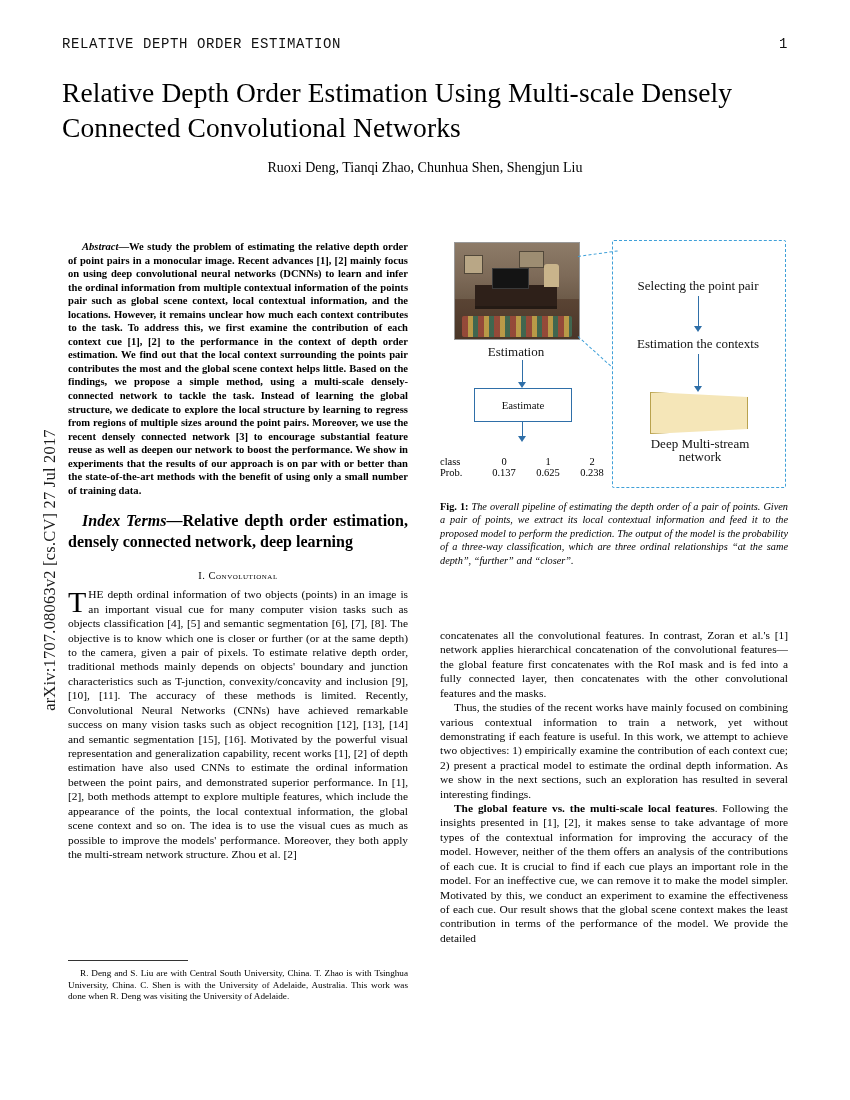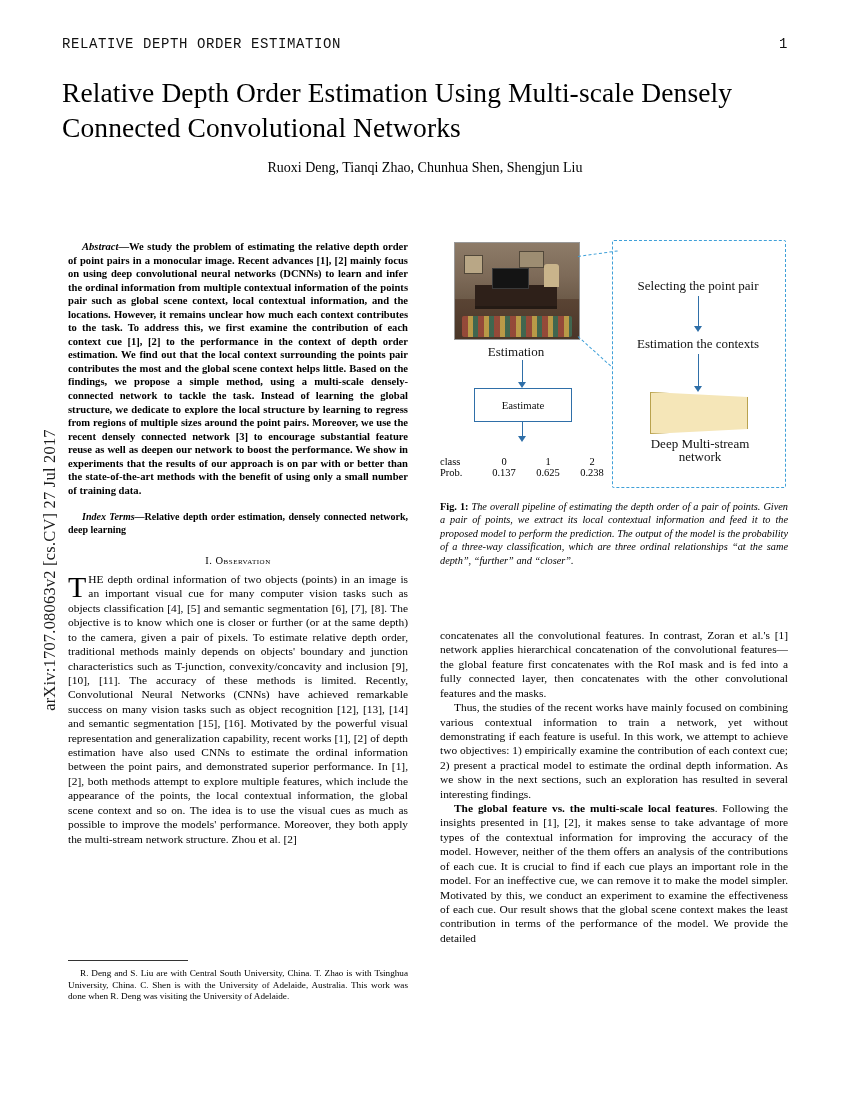--- a/index.html
+++ b/index.html
@@ -91,21 +91,21 @@
     text-align: justify;
     text-indent: 14px;
     margin: 0;
   }
   .abstract .lead {
     font-style: italic;
     font-weight: bold;
   }
   .indexterms {
     font-weight: bold;
-    font-size: 10px;
+    font-size: 16px;
     line-height: 1.28;
     text-align: justify;
     text-indent: 14px;
     margin: 14px 0 12px 0;
   }
   .indexterms .lead {
     font-style: italic;
     font-weight: bold;
   }
   .section-head {
@@ -316,21 +316,21 @@
 
   <div class="col-left">
     <p class="abstract">
       <span class="lead">Abstract</span><span>—</span><span>We study the problem of estimating the relative depth order of point pairs in a monocular image. Recent advances [1], [2] mainly focus on using deep convolutional neural networks (DCNNs) to learn and infer the ordinal information from multiple contextual information of the points pair such as global scene context, local contextual information, and the locations. However, it remains unclear how much each context contributes to the task. To address this, we first examine the contribution of each context cue [1], [2] to the performance in the context of depth order estimation. We find out that the local context surrounding the points pair contributes the most and the global scene context helps little. Based on the findings, we propose a simple method, using a multi-scale densely-connected network to tackle the task. Instead of learning the global structure, we dedicate to explore the local structure by learning to regress from regions of multiple sizes around the point pairs. Moreover, we use the recent densely connected network [3] to encourage substantial feature reuse as well as deepen our network to boost the performance. We show in experiments that the results of our approach is on par with or better than the state-of-the-art methods with the benefit of using only a small number of training data.</span>
     </p>
 
     <p class="indexterms">
       <span class="lead">Index Terms</span><span>—</span><span>Relative depth order estimation, densely connected network, deep learning</span>
     </p>
 
-    <div class="section-head">I.  Observation</div>
+    <div class="section-head">I.  Convolutional</div>
 
     <p class="dropcap-para">
       <span class="dropcap">T</span><span>HE depth ordinal information of two objects (points) in an image is an important visual cue for many computer vision tasks such as objects classification [4], [5] and semantic segmentation [6], [7], [8]. The objective is to know which one is closer or further (or at the same depth) to the camera, given a pair of pixels. To estimate relative depth order, traditional methods mainly depends on objects' boundary and junction characteristics such as T-junction, convexity/concavity and inclusion [9], [10], [11]. The accuracy of these methods is limited. Recently, Convolutional Neural Networks (CNNs) have achieved remarkable success on many vision tasks such as object recognition [12], [13], [14] and semantic segmentation [15], [16]. Motivated by the powerful visual representation and generalization capability, recent works [1], [2] of depth estimation have also used CNNs to estimate the ordinal information between the point pairs, and demonstrated superior performance. In [1], [2], both methods attempt to explore multiple features, which include the appearance of the points, the local contextual information, the global scene context and so on. The idea is to use the visual cues as much as possible to improve the models' performance. Moreover, they both apply the multi-stream network structure. Zhou et al. [2]</span>
     </p>
   </div>
 
   <div class="footnote-rule"></div>
   <div class="footnote">R. Deng and S. Liu are with Central South University, China. T. Zhao is with Tsinghua University, China. C. Shen is with the University of Adelaide, Australia. This work was done when R. Deng was visiting the University of Adelaide.</div>
 
   <div class="figure">

